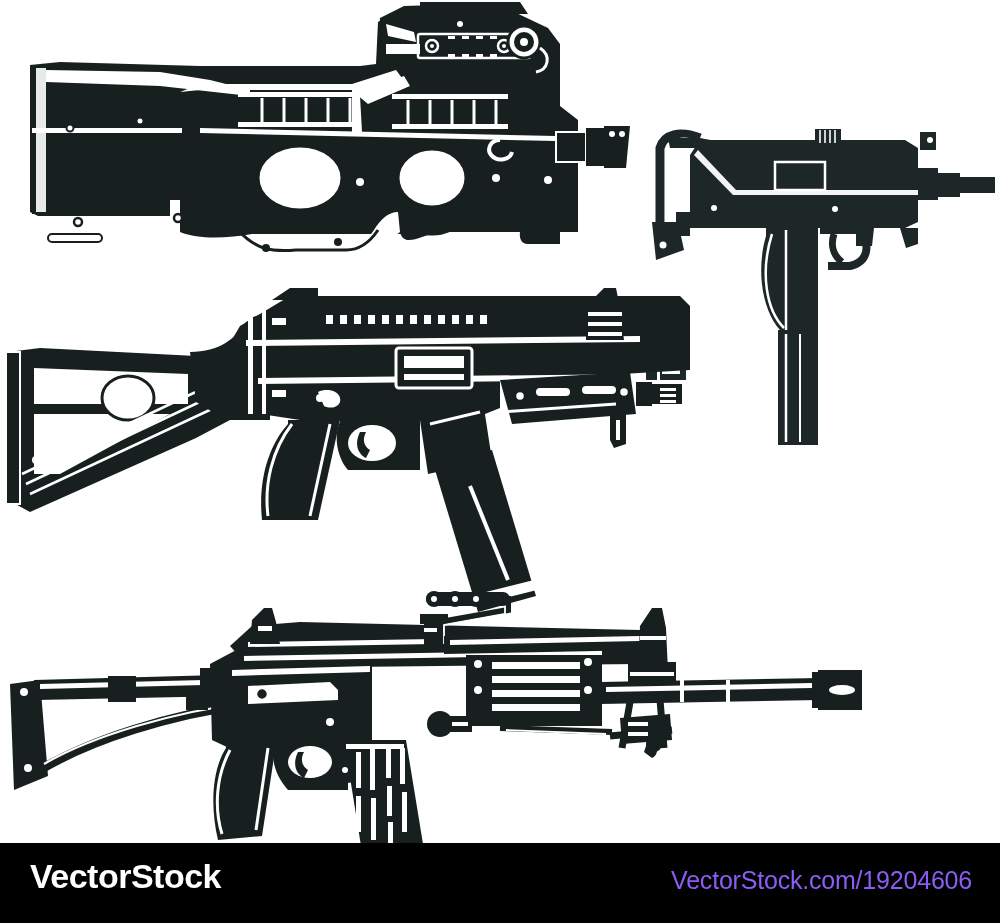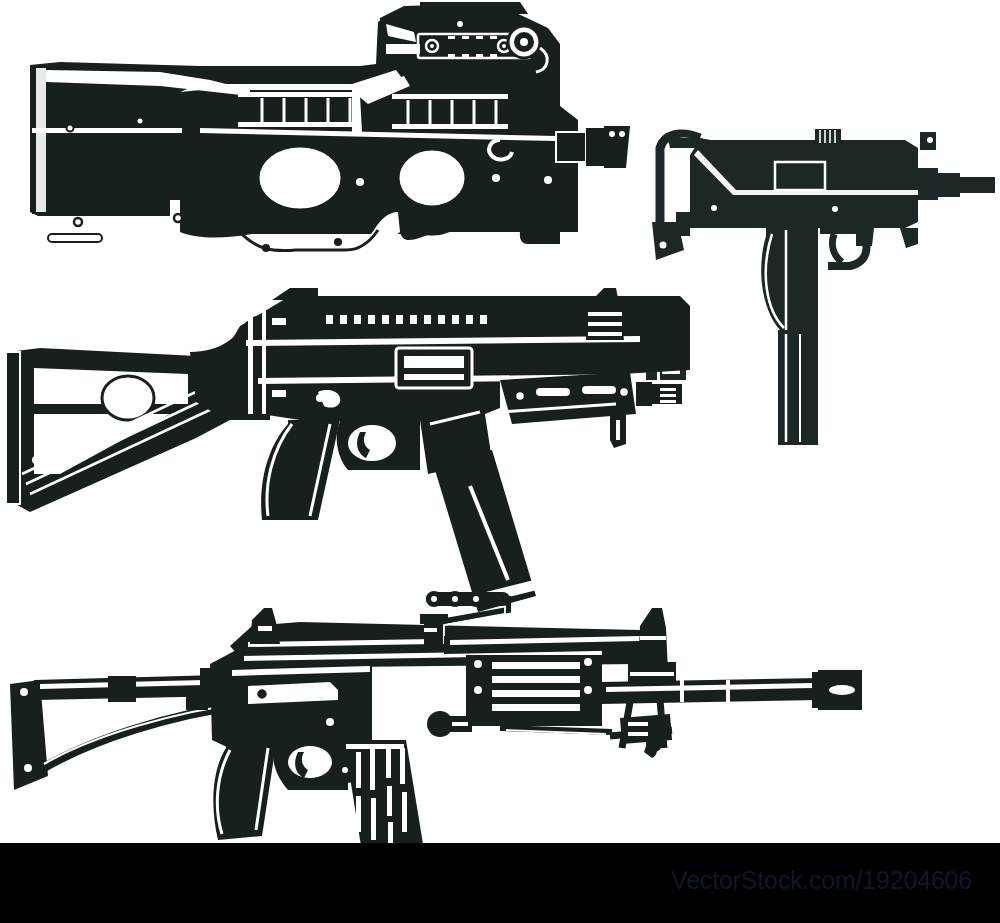--- a/index.html
+++ b/index.html
@@ -14,21 +14,21 @@
     position:absolute;left:0;top:843px;width:1000px;height:80px;
     background:#000000;
   }
   .brand{
     position:absolute;left:30px;top:856px;
     color:#ffffff;font-size:34px;font-weight:bold;letter-spacing:-0.5px;
     font-family:"Liberation Sans", sans-serif;line-height:40px;
   }
   .urlcode{
     position:absolute;right:28px;top:864px;
-    color:#0f172a;font-size:25px;font-weight:normal;letter-spacing:-0.2px;
+    color:#8b5cf6;font-size:25px;font-weight:normal;letter-spacing:-0.2px;
     font-family:"Liberation Sans", sans-serif;line-height:32px;
   }
 </style>
 </head>
 <body>
 
 <div id="canvas">
 
   <svg id="art" viewBox="0 0 1000 923" xmlns="http://www.w3.org/2000/svg">
     <rect x="0" y="0" width="1000" height="923" fill="#ffffff"></rect>
@@ -500,15 +500,16 @@
       </g>
       <path fill="#ffffff" d="M 346 744 L 404 744 L 404 749 L 346 749 Z"></path>
       <path fill="#ffffff" d="M 410 742 L 414 742 L 430 848 L 426 848 Z"></path>
 
       <path fill="#171f1f" d="M 336 760 L 352 760 L 356 782 L 338 784 Z"></path>
       <circle cx="345" cy="770" r="3" fill="#ffffff"></circle>
     </g>
   </svg>
 
   <div class="footer-bar"></div>
+  <div class="brand">VectorStock</div>
   <div class="urlcode">VectorStock.com/19204606</div>
 
 </div>
 
 </body></html>

